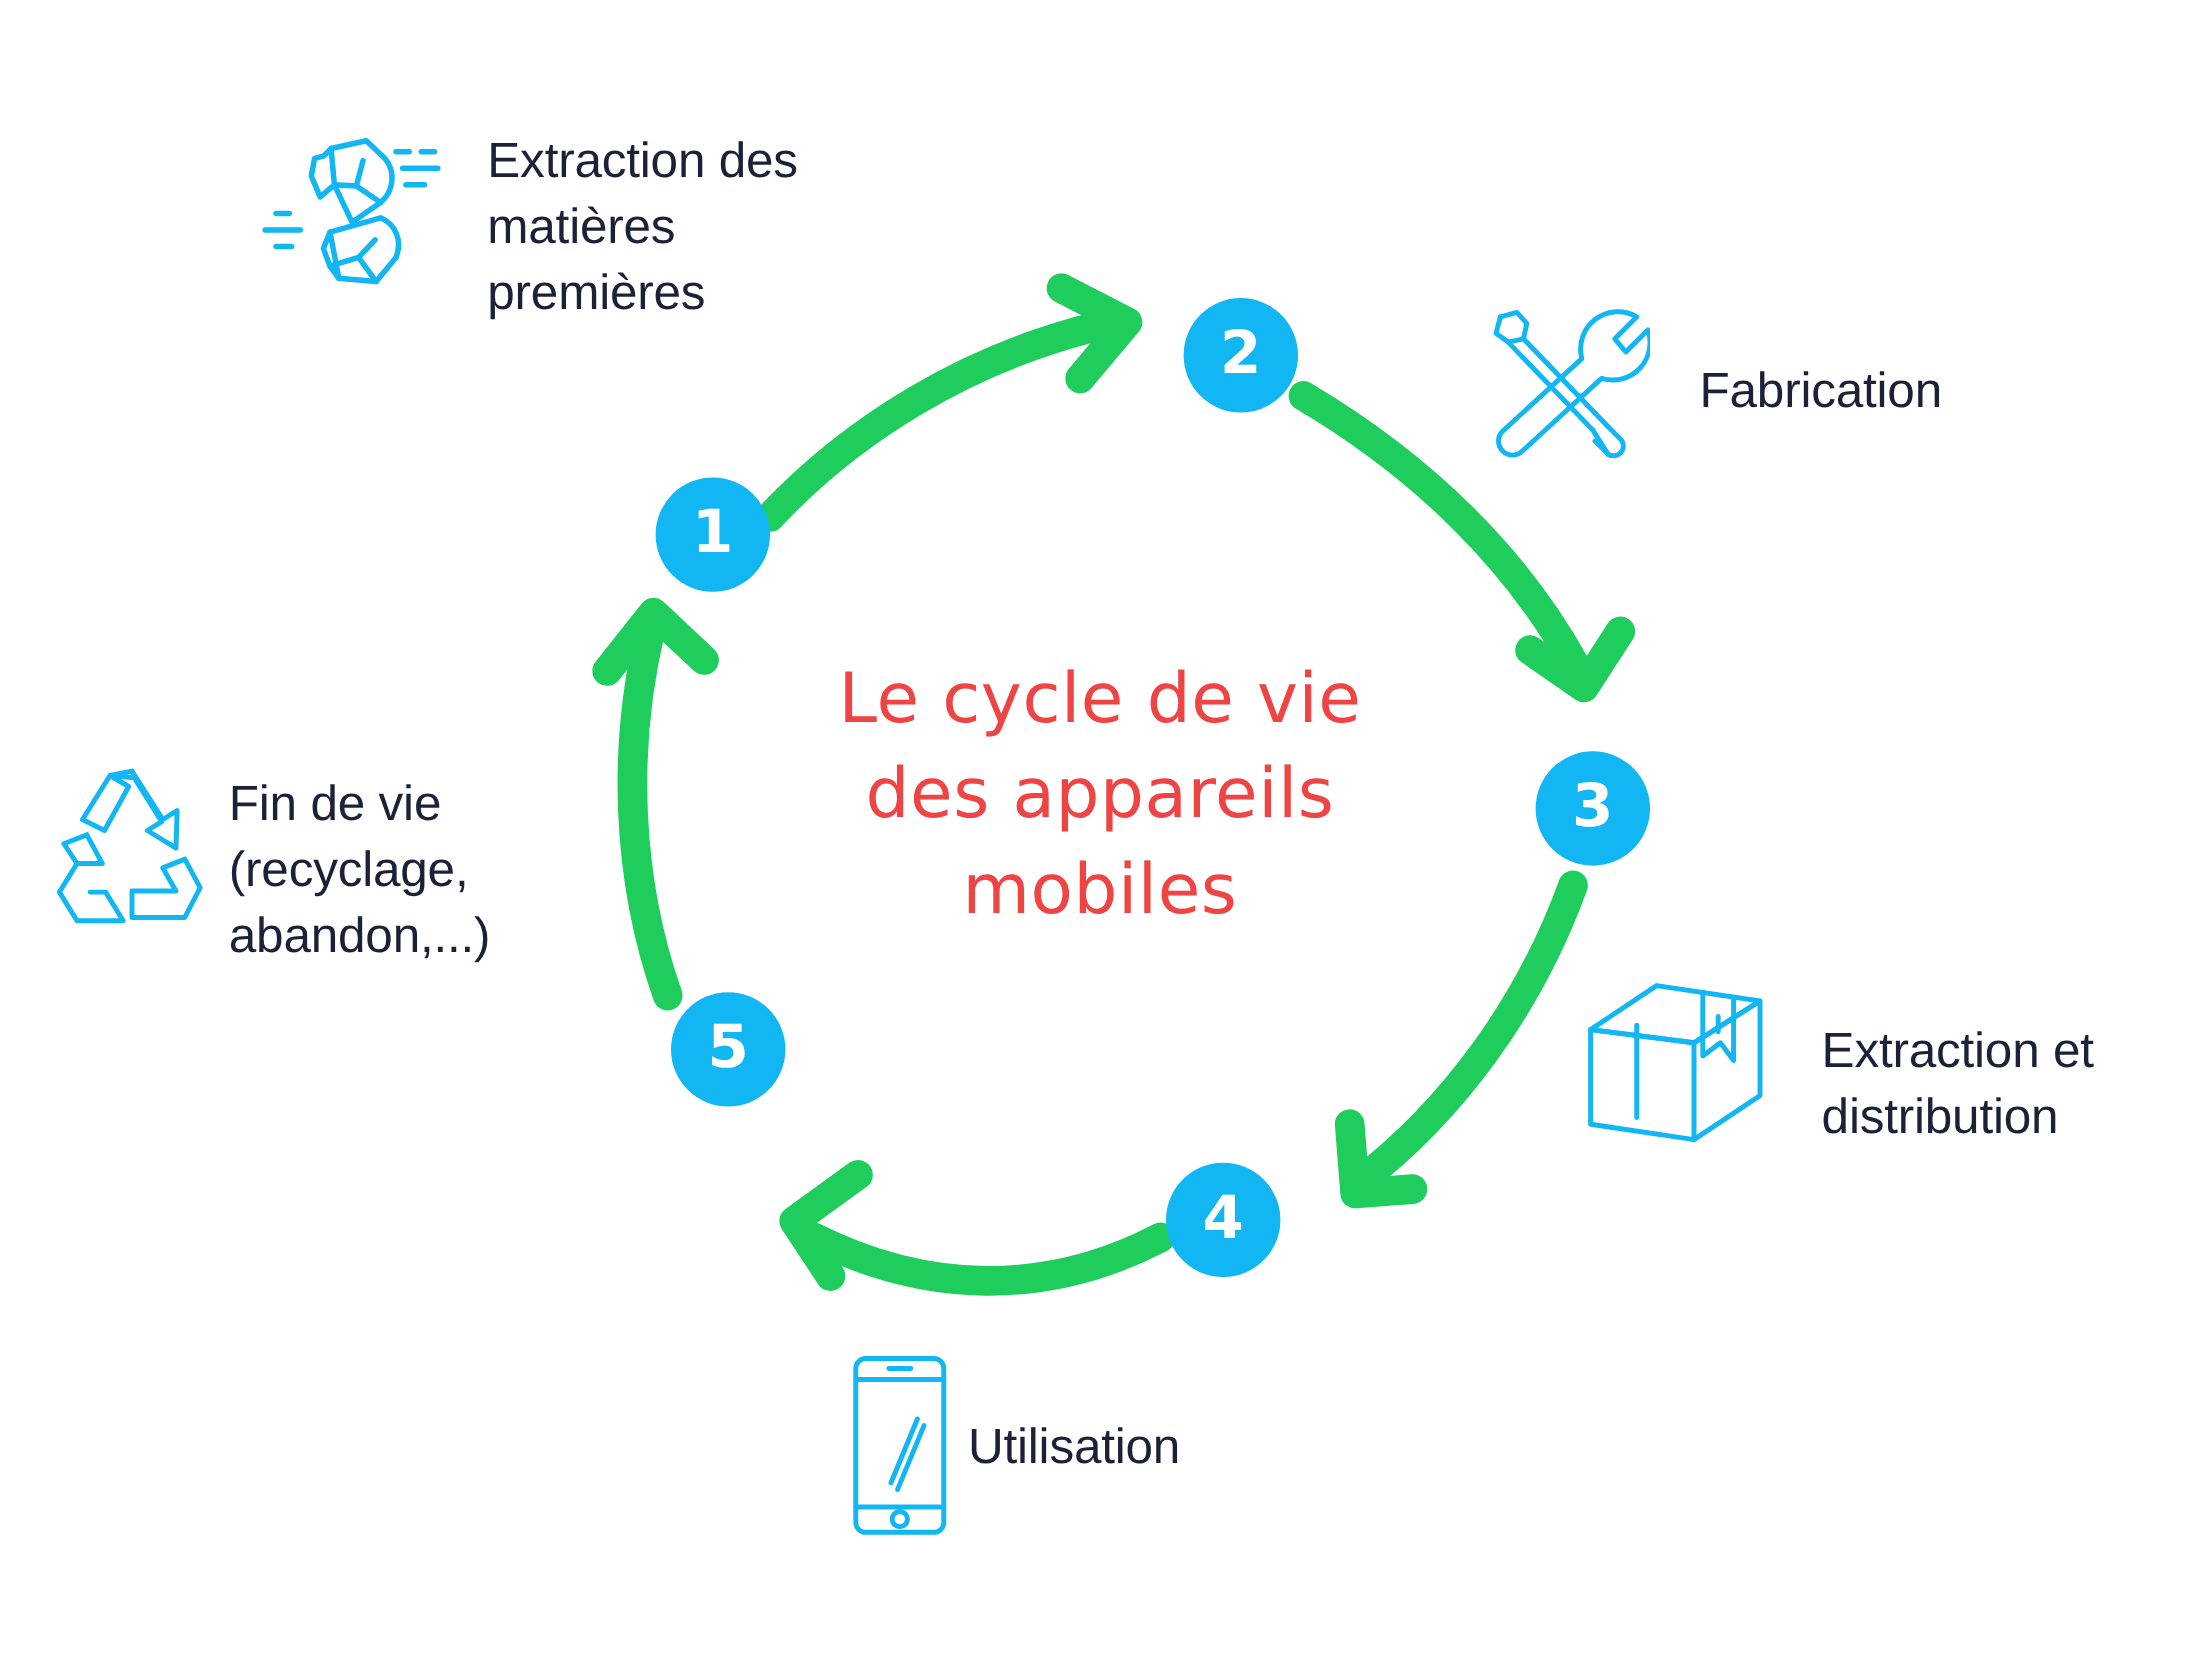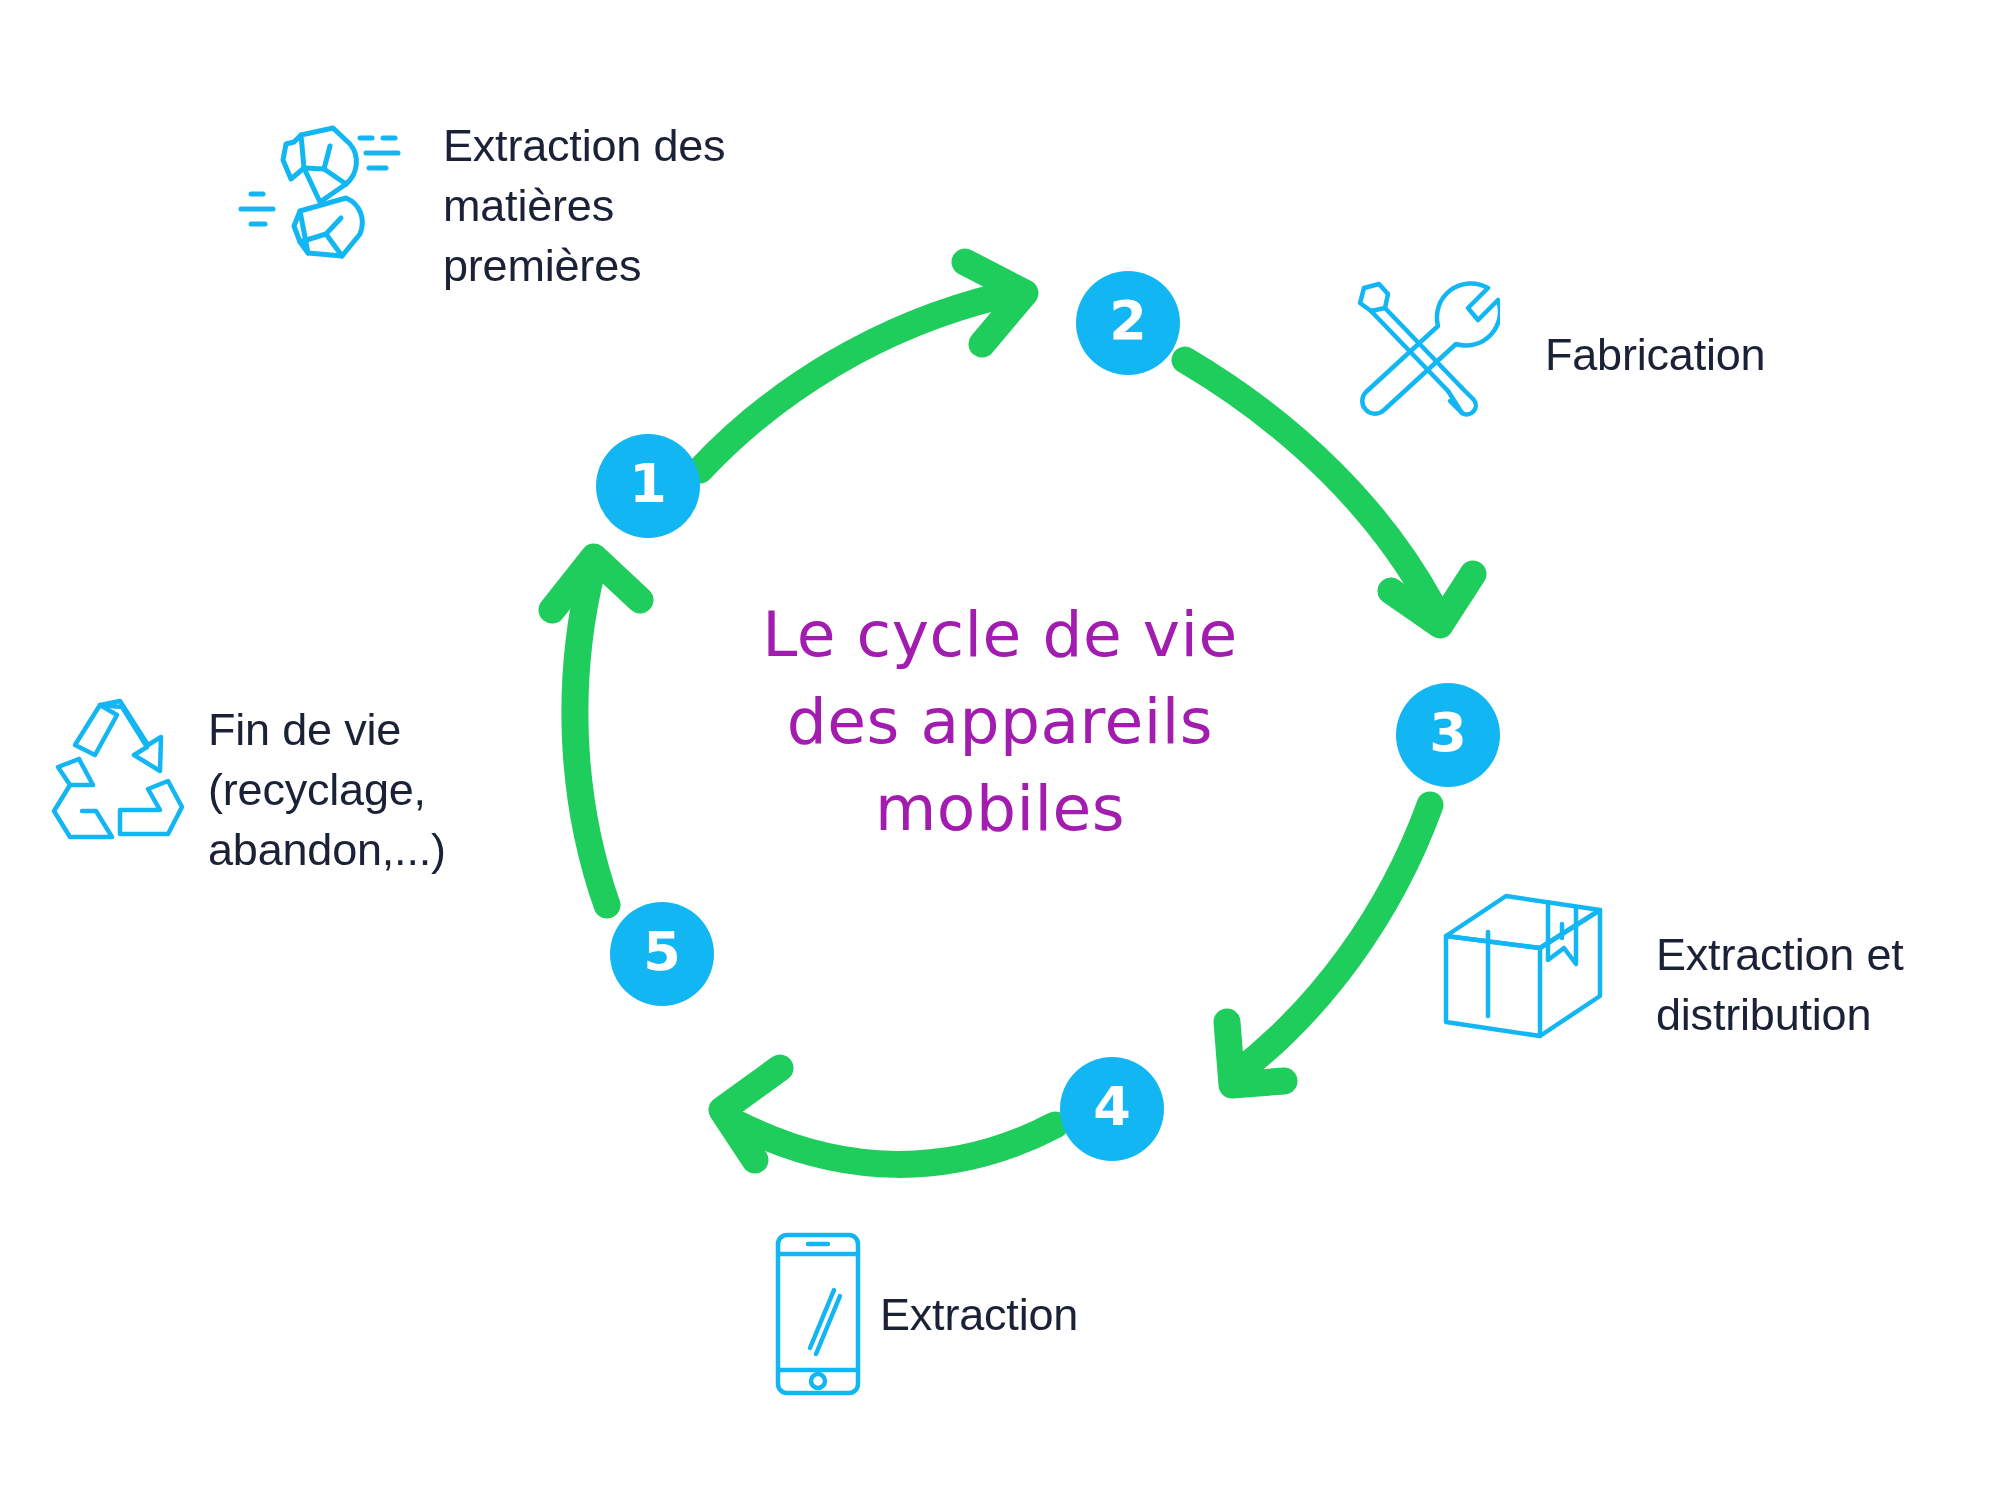--- a/index.html
+++ b/index.html
@@ -71,21 +71,21 @@
     text-align: left;
   }
 
   
   #center-title {
     position: absolute;
     left: 690px;
     top: 592px;
     width: 620px;
     text-align: center;
-    color: #a21caf;
+    color: #ef4444;
     font-family: "DejaVu Sans", sans-serif;
     font-size: 63px;
     line-height: 1.38;
     font-weight: 400;
     letter-spacing: 0.5px;
     white-space: pre-line;
   }
 
   
   .badge {
@@ -228,21 +228,21 @@
   <div class="badge" id="badge-5">
     <span>5</span>
   </div>
 
   <div class="label" id="label-fabrication">Fabrication</div>
   <div class="label" id="label-extraction">Extraction des
 matières
 premières</div>
   <div class="label" id="label-transport">Extraction et
 distribution</div>
-  <div class="label" id="label-utilisation">Extraction</div>
+  <div class="label" id="label-utilisation">Utilisation</div>
   <div class="label" id="label-finvie">Fin de vie
 (recyclage,
 abandon,...)</div>
 
   <div id="center-title">Le cycle de vie
 des appareils
 mobiles</div>
 
 </div>
 

